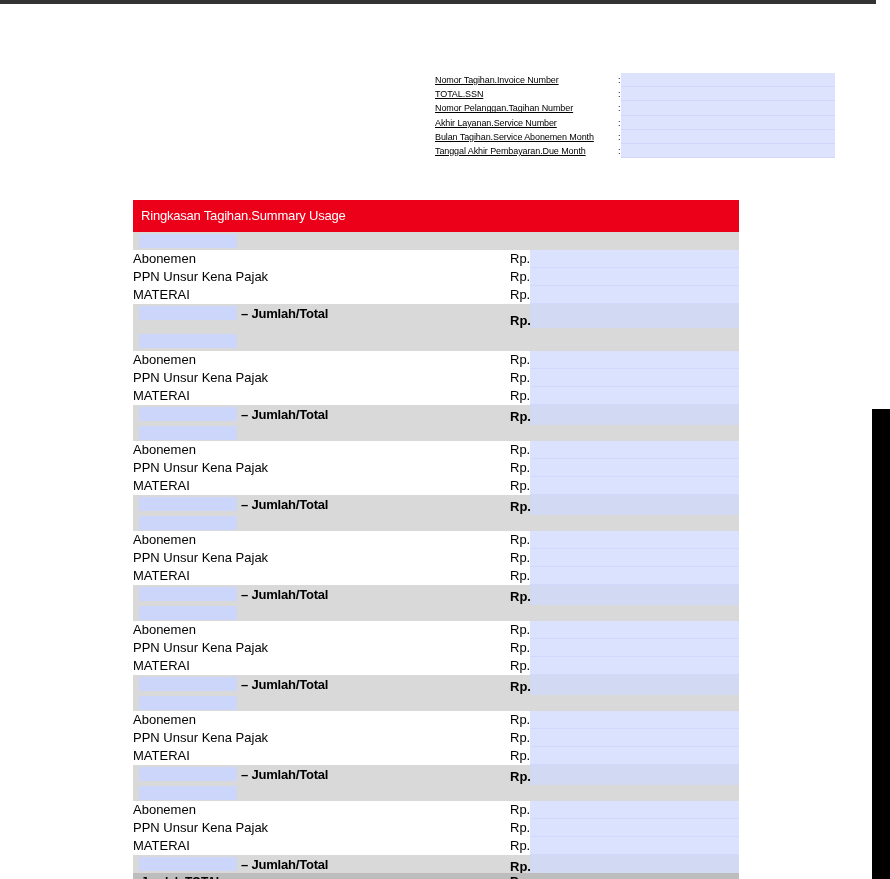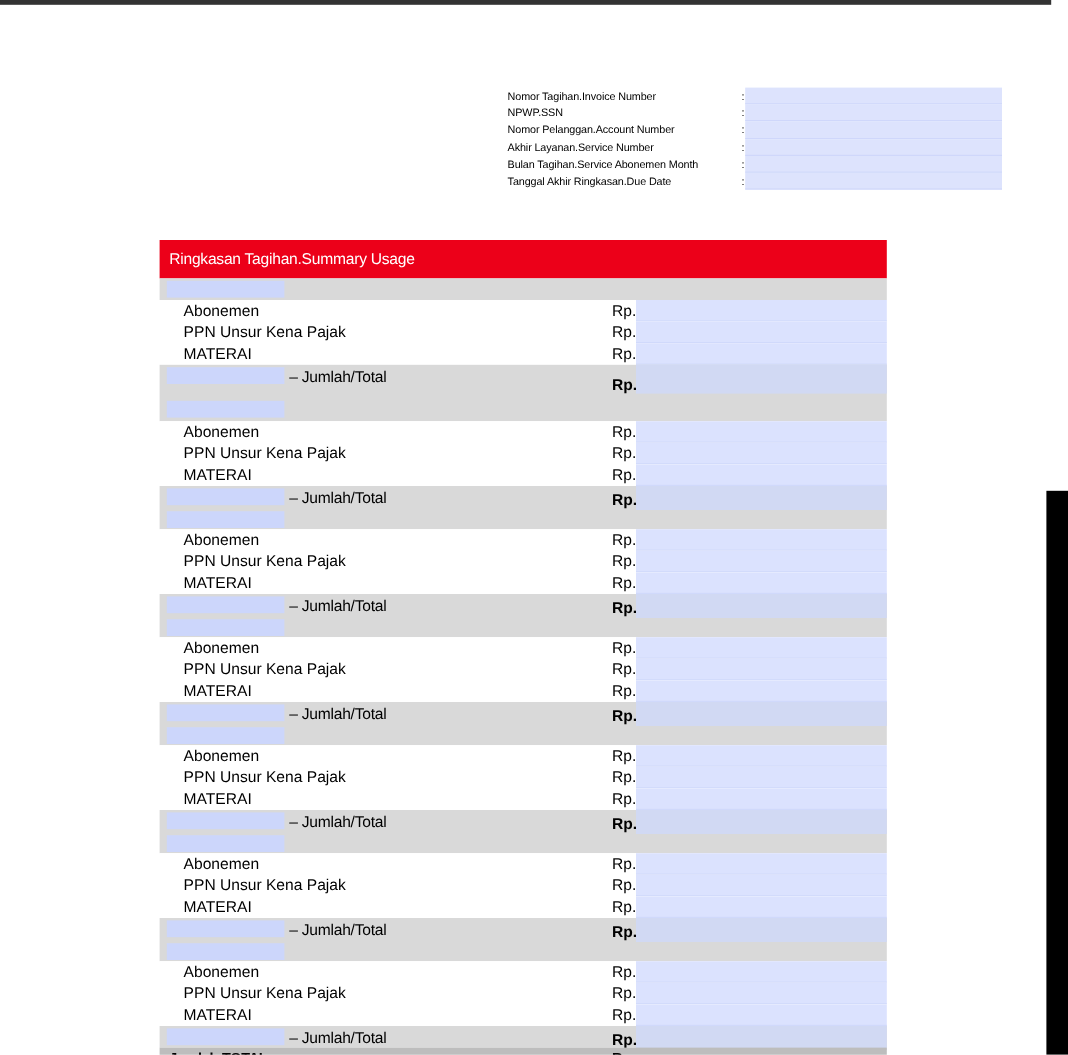--- a/index.html
+++ b/index.html
@@ -5,39 +5,39 @@
     * { box-sizing: border-box; margin: 0; padding: 0; }
     html, body { width: 890px; height: 879px; background: #ffffff; overflow: hidden; }
     body { position: relative; font-family: "Liberation Sans", "DejaVu Sans", sans-serif; color: #000; }
 
     .top-bar { position: absolute; left: 0; top: 0; width: 876px; height: 4px; background: #333333; }
     .side-bar { position: absolute; left: 872px; top: 409px; width: 18px; height: 470px; background: #000000; }
 
     
     .info { position: absolute; left: 419px; top: 73px; width: 420px; }
     .info-row { position: relative; height: 14.2px; font-size: 9px; line-height: 14px; }
-    .info-label { position: absolute; left: 4px; top: 0; white-space: nowrap; letter-spacing: -0.1px; }
+    .info-label { position: absolute; left: 16px; top: 0; white-space: nowrap; letter-spacing: -0.1px; text-decoration: underline; }
     .info-colon { position: absolute; left: 199px; top: 0; }
     .info-field { position: absolute; left: 202px; top: 0; width: 214px; height: 14.2px; background: #dde3fd; border-bottom: 1px solid #cfd7fb; }
 
     
     .summary { position: absolute; left: 133px; top: 172px; width: 606px; margin-top: 28px; }
     .summary-header { height: 32px; background: #ec0019; color: #fff; font-size: 13px; line-height: 32px; padding-left: 8px; letter-spacing: -0.2px; }
 
     .band { position: relative; background: #d9d9d9; }
     .band .ph { position: absolute; left: 6px; width: 98px; height: 14px; background: #ccd6fb; }
 
     .row { position: relative; height: 18px; font-size: 13px; line-height: 18px; background: #fff; }
-    .row .lbl { position: absolute; left: 20px; top: 0; }
+    .row .lbl { position: absolute; left: 0; top: 0; }
     .row .rp { position: absolute; left: 377px; top: 0; }
     .row .val { position: absolute; left: 397px; top: 0; width: 209px; height: 18px; background: #dbe2fe; border-bottom: 1px solid #d0d9fb; }
 
     .total { position: relative; background: #d9d9d9; font-size: 13px; }
     .total .ph { position: absolute; left: 6px; width: 98px; height: 14px; background: #ccd6fb; }
-    .total .tl { position: absolute; left: 108px; font-weight: normal; letter-spacing: -0.2px; text-align: right; }
+    .total .tl { position: absolute; left: 108px; font-weight: bold; letter-spacing: -0.2px; text-align: right; }
     .total .rp { position: absolute; left: 377px; font-weight: bold; }
     .total .val { position: absolute; left: 397px; width: 209px; background: #d1d9f3; }
 
     .grand { position: relative; height: 18px; background: #bdbdbd; font-size: 12px; line-height: 18px; font-weight: bold; text-decoration: underline; }
     .grand .lbl { position: absolute; left: 8px; top: 0; letter-spacing: -0.2px; }
     .grand .rp { position: absolute; left: 377px; top: 0; }
     .grand .val { position: absolute; left: 397px; top: 0; width: 209px; height: 18px; background: #c9d0ea; font-weight: normal; font-size: 11px; padding-left: 3px; }
   </style>
 </head>
 <body>
@@ -45,41 +45,41 @@
 <div class="top-bar"></div>
 <div class="side-bar"></div>
 
 <div class="info">
   <div class="info-row">
     <span class="info-label">Nomor Tagihan.Invoice Number</span>
     <span class="info-colon">:</span>
     <span class="info-field"></span>
   </div>
   <div class="info-row">
-    <span class="info-label">NPWP.SSN</span>
-    <span class="info-colon">:</span>
-    <span class="info-field"></span>
-  </div>
-  <div class="info-row">
-    <span class="info-label">Nomor Pelanggan.Account Number</span>
+    <span class="info-label">TOTAL.SSN</span>
+    <span class="info-colon">:</span>
+    <span class="info-field"></span>
+  </div>
+  <div class="info-row">
+    <span class="info-label">Nomor Pelanggan.Tagihan Number</span>
     <span class="info-colon">:</span>
     <span class="info-field"></span>
   </div>
   <div class="info-row">
     <span class="info-label">Akhir Layanan.Service Number</span>
     <span class="info-colon">:</span>
     <span class="info-field"></span>
   </div>
   <div class="info-row">
     <span class="info-label">Bulan Tagihan.Service Abonemen Month</span>
     <span class="info-colon">:</span>
     <span class="info-field"></span>
   </div>
   <div class="info-row">
-    <span class="info-label">Tanggal Akhir Ringkasan.Due Date</span>
+    <span class="info-label">Tanggal Akhir Pembayaran.Due Month</span>
     <span class="info-colon">:</span>
     <span class="info-field"></span>
   </div>
 </div>
 
 <div class="summary">
   <div class="summary-header">Ringkasan Tagihan.Summary Usage</div>
   <div id="sections">
       <div class="band" style="height:18px">
         <span class="ph" style="top:2px"></span>

